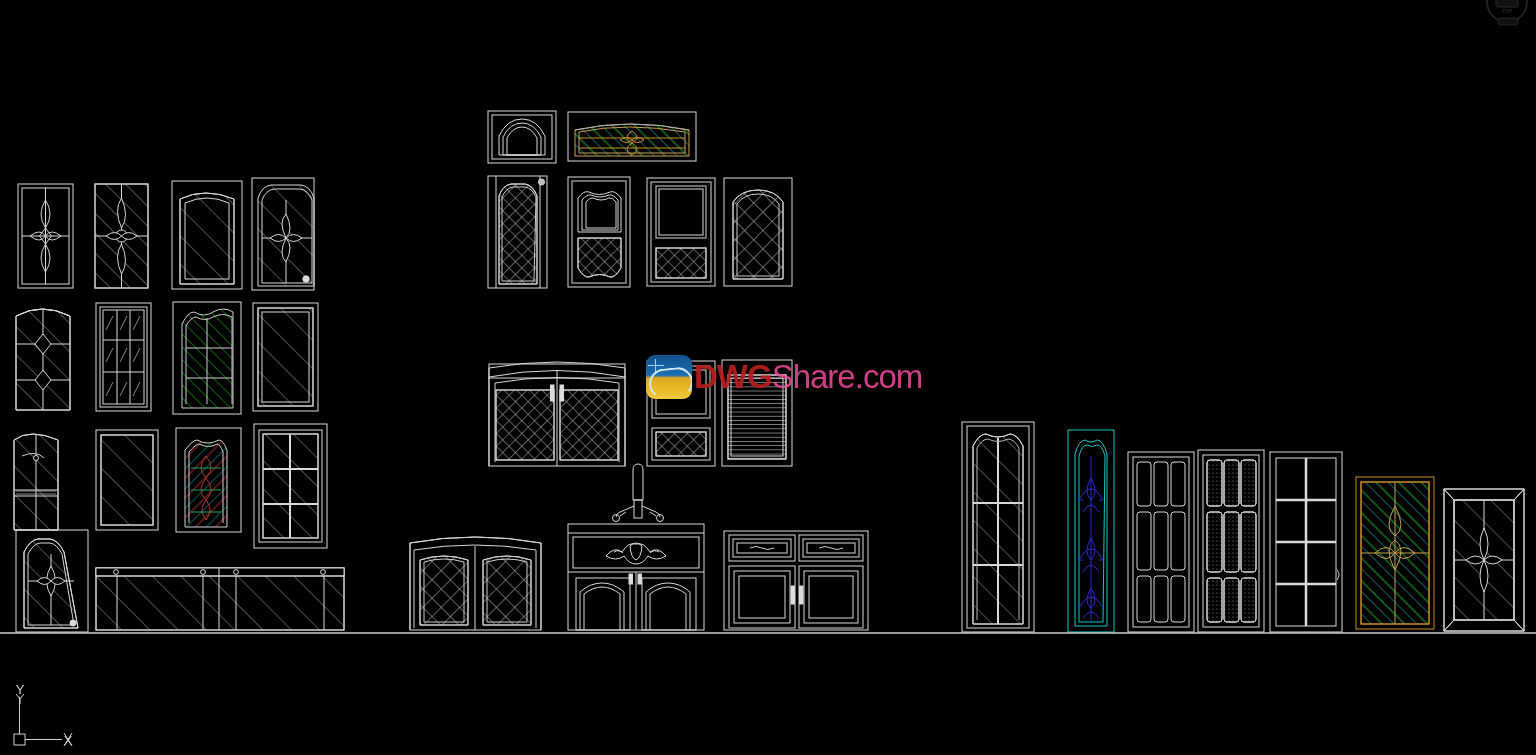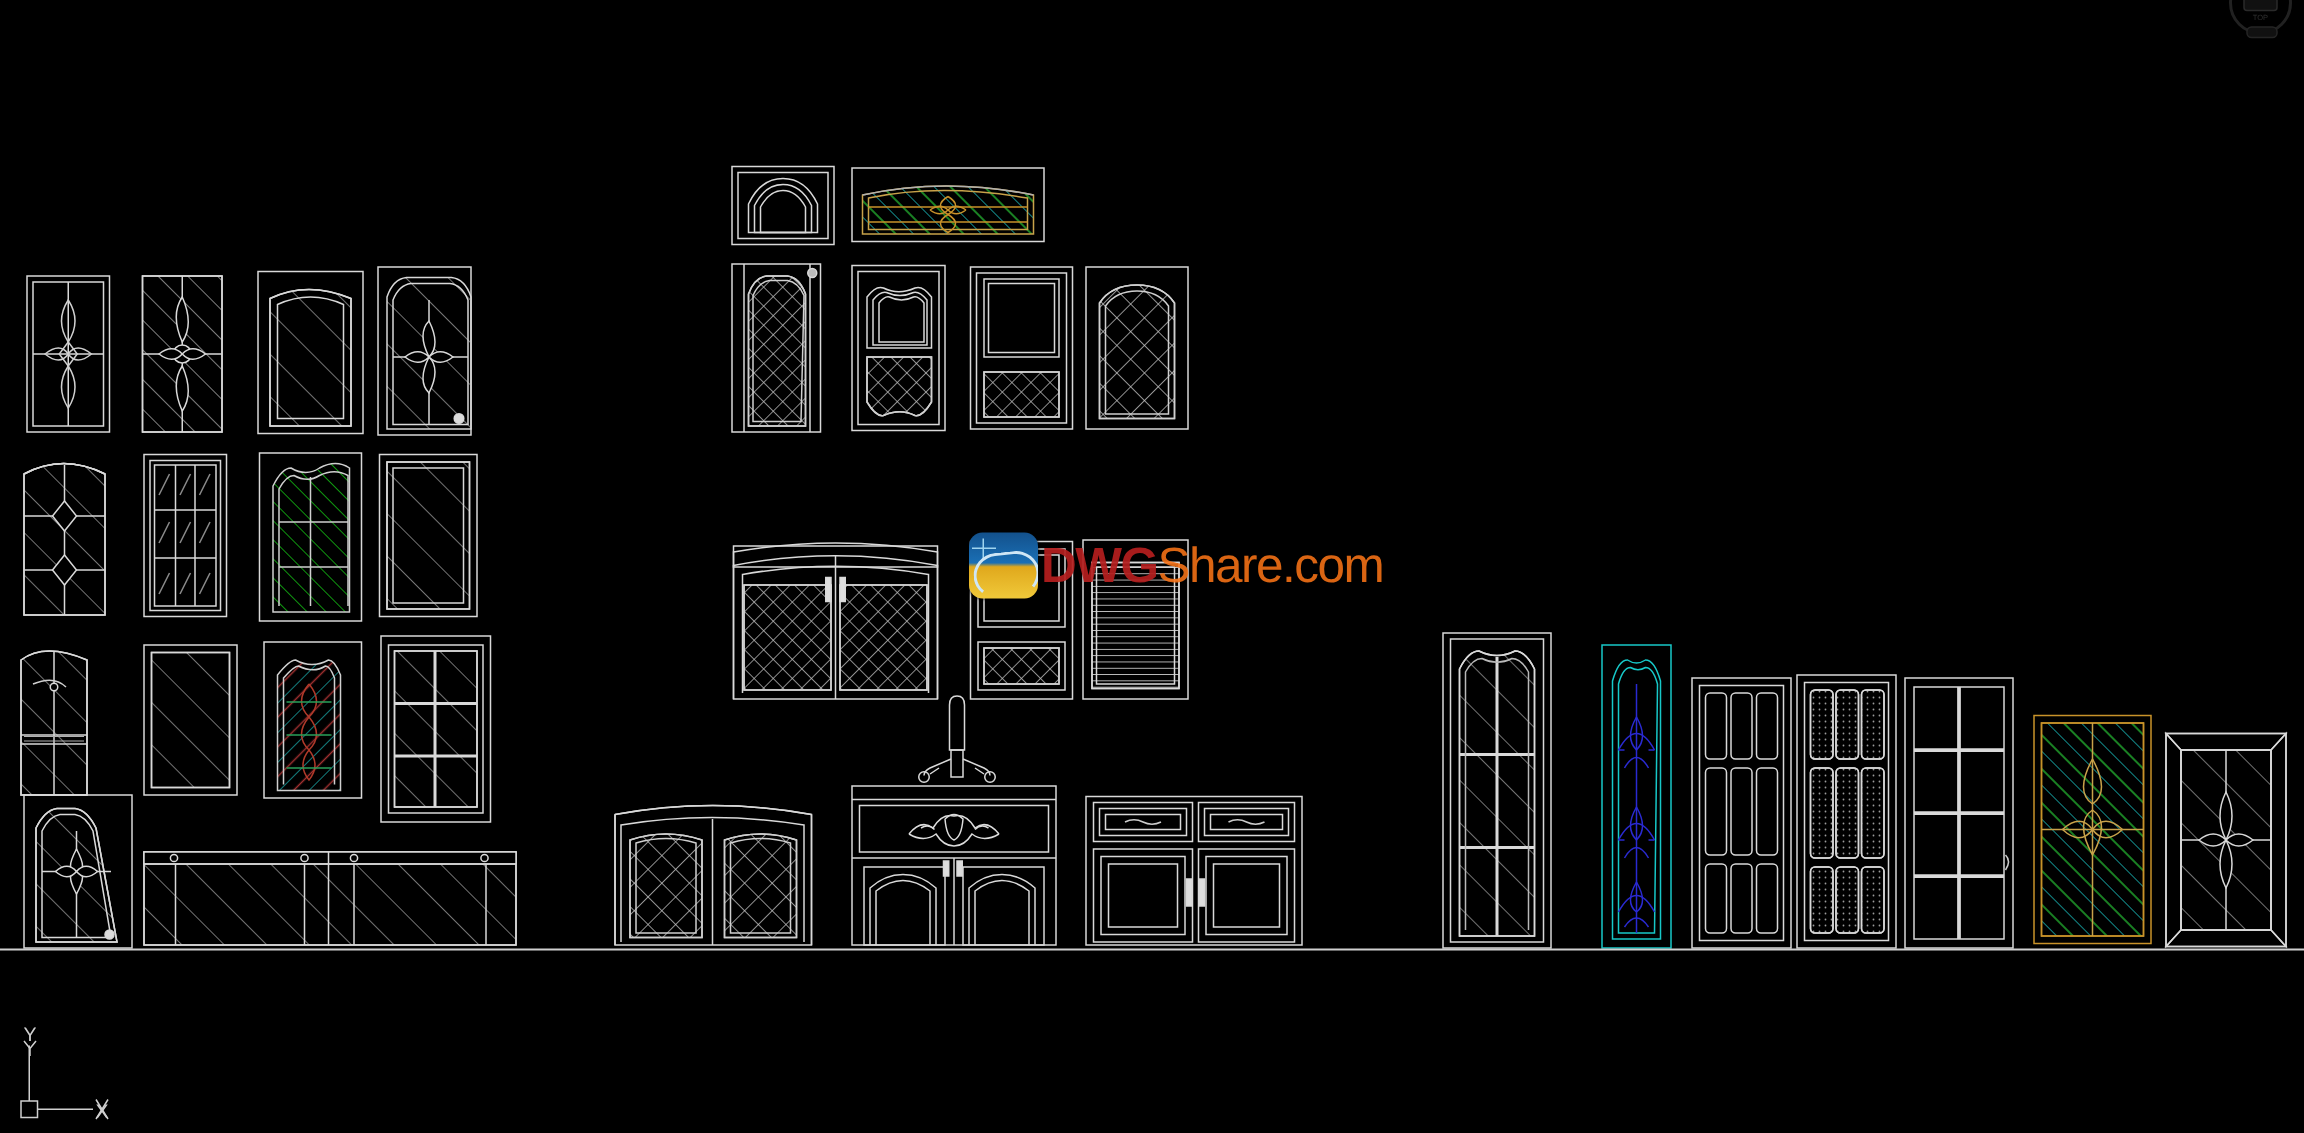--- a/index.html
+++ b/index.html
@@ -14,21 +14,21 @@
   #wm-logo{width:46px;height:44px;border-radius:9px;position:relative;overflow:hidden;
            background:linear-gradient(#13518c 0%,#1a6fb5 46%,#e0a81c 52%,#f0c93a 100%);
            box-shadow:0 0 2px #000;}
   #wm-logo .arc{position:absolute;left:3px;top:13px;width:40px;height:26px;
            border:2px solid #cfe6f5;border-radius:50%/70%;
            border-bottom-color:transparent;transform:rotate(-6deg);}
   #wm-logo .tick{position:absolute;left:9px;top:4px;width:1px;height:14px;background:#9fd4ef;}
   #wm-logo .tick2{position:absolute;left:2px;top:10px;width:16px;height:1px;background:#9fd4ef;}
   #wm-dwg{font-size:33px;font-weight:bold;color:#b41f1f;letter-spacing:-1px;
           margin-left:2px;opacity:.93;}
-  #wm-rest{font-size:33px;color:#f97316;letter-spacing:-1px;opacity:.88;}
+  #wm-rest{font-size:33px;color:#ec4899;letter-spacing:-1px;opacity:.88;}
   
   .ucs-label{fill:#d0d0d0;font-size:12px;font-family:"Liberation Sans",sans-serif;}
   
   #viewcube{position:absolute;right:2px;top:-12px;width:54px;height:46px;opacity:.30;}
 </style>
 </head>
 <body>
 
 <div id="canvas">
 

